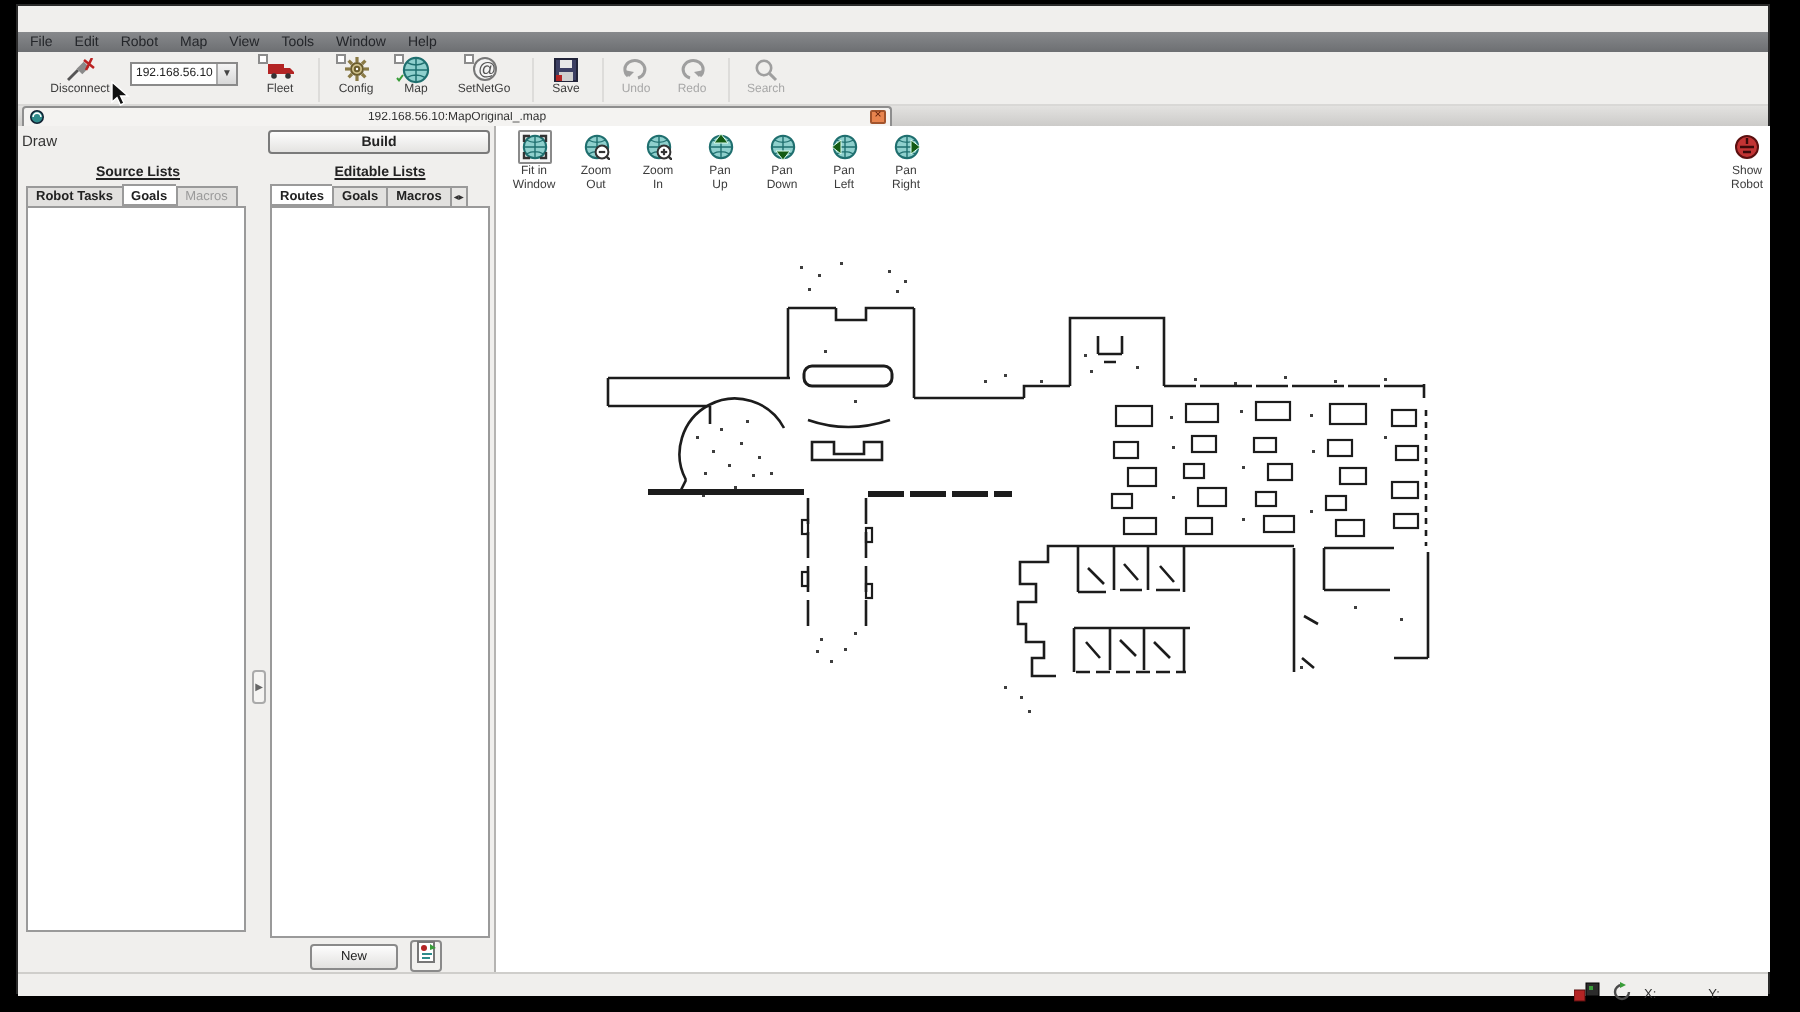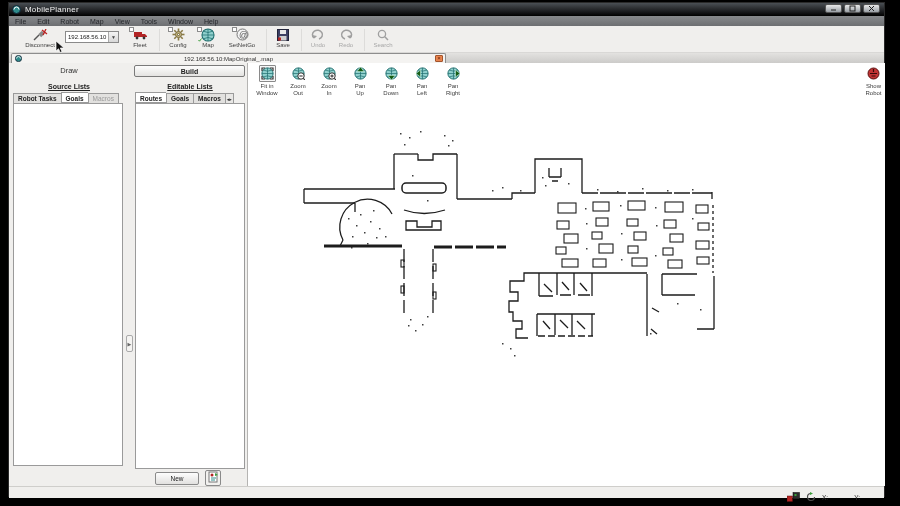--- a/index.html
+++ b/index.html
@@ -45,21 +45,21 @@
           box-sizing:border-box;display:flex;align-items:center;}
   .doctab .dicon{margin-left:3px;display:inline-flex;}
   .doctab .dtitle{flex:1;text-align:center;font-size:6px;color:#333;white-space:nowrap;overflow:hidden;}
   .tabclose{width:8px;height:7px;margin-right:2px;background:#e8844e;border:1px solid #a2542c;
             border-radius:1px;color:#5c1c08;font-size:6px;line-height:5px;text-align:center;
             box-sizing:border-box;}
   
   .main{position:absolute;left:0;top:60px;width:100%;height:423px;background:#f0efed;}
   .lpanel{position:absolute;left:2px;top:0;width:116px;height:423px;}
   .mpanel{position:absolute;left:124px;top:0;width:114px;height:423px;}
-  .modelabel{position:absolute;left:0;top:3px;width:100%;text-align:center;font-size:7.5px;color:#333;}
+  .modelabel{position:absolute;left:0;top:3px;width:100%;text-align:left;font-size:7.5px;color:#333;}
   .buildbtn{position:absolute;left:1px;top:2px;width:111px;height:12px;
             background:linear-gradient(#fdfdfd,#e4e3e1);border:1px solid #7a7a7a;border-radius:2px;
             font-size:7px;font-weight:bold;color:#222;text-align:center;line-height:11px;
             box-sizing:border-box;}
   .listhdr{position:absolute;top:20px;width:100%;text-align:center;font-size:7px;font-weight:bold;
            text-decoration:underline;color:#222;}
   .tabsrow{position:absolute;top:30px;left:2px;display:flex;height:11px;}
   .ltab{font-size:6.5px;padding:1px 4px 0 4px;border:1px solid #9a9a9a;border-right:none;
         background:#e2e1df;color:#222;font-weight:bold;white-space:nowrap;box-sizing:border-box;}
   .ltab:last-child{border-right:1px solid #9a9a9a;}
@@ -102,46 +102,20 @@
              color:rgba(238,238,238,0.55);letter-spacing:1px;pointer-events:none;z-index:40;}
   .cursor{position:absolute;left:55px;top:40px;z-index:50;pointer-events:none;}
   .sep{width:1px;height:22px;background:#dddcda;margin:1px 4px 0 2px;}
 </style>
 </head>
 <body>
 
 <div class="stage">
   <div class="window">
 
-    <div class="titlebar">
-      <span class="app-icon">
-        <svg width="9" height="9" viewBox="0 0 9 9">
-            <circle cx="4.5" cy="4.5" r="4" fill="#2e8b8b" stroke="#123"></circle>
-            <path d="M2,4.5a2.5,2.5 0 0 1 5,0" fill="none" stroke="#fff" stroke-width="1"></path>
-          </svg>
-      </span>
-      <span class="title">MobilePlanner</span>
-      <span class="win-controls">
-        <span class="wc">
-            <svg width="7" height="5">
-              <line x1="1" y1="4" x2="6" y2="4" stroke="#222"></line>
-            </svg>
-          </span>
-        <span class="wc">
-            <svg width="7" height="7">
-              <rect x="1" y="1" width="5" height="5" fill="none" stroke="#222"></rect>
-            </svg>
-          </span>
-        <span class="wc">
-            <svg width="7" height="7">
-              <path d="M1,1 L6,6 M6,1 L1,6" stroke="#222"></path>
-            </svg>
-          </span>
-      </span>
-    </div>
 
     <div class="menubar">
       <span>File</span>
       <span>Edit</span>
       <span>Robot</span>
       <span>Map</span>
       <span>View</span>
       <span>Tools</span>
       <span>Window</span>
       <span>Help</span>

